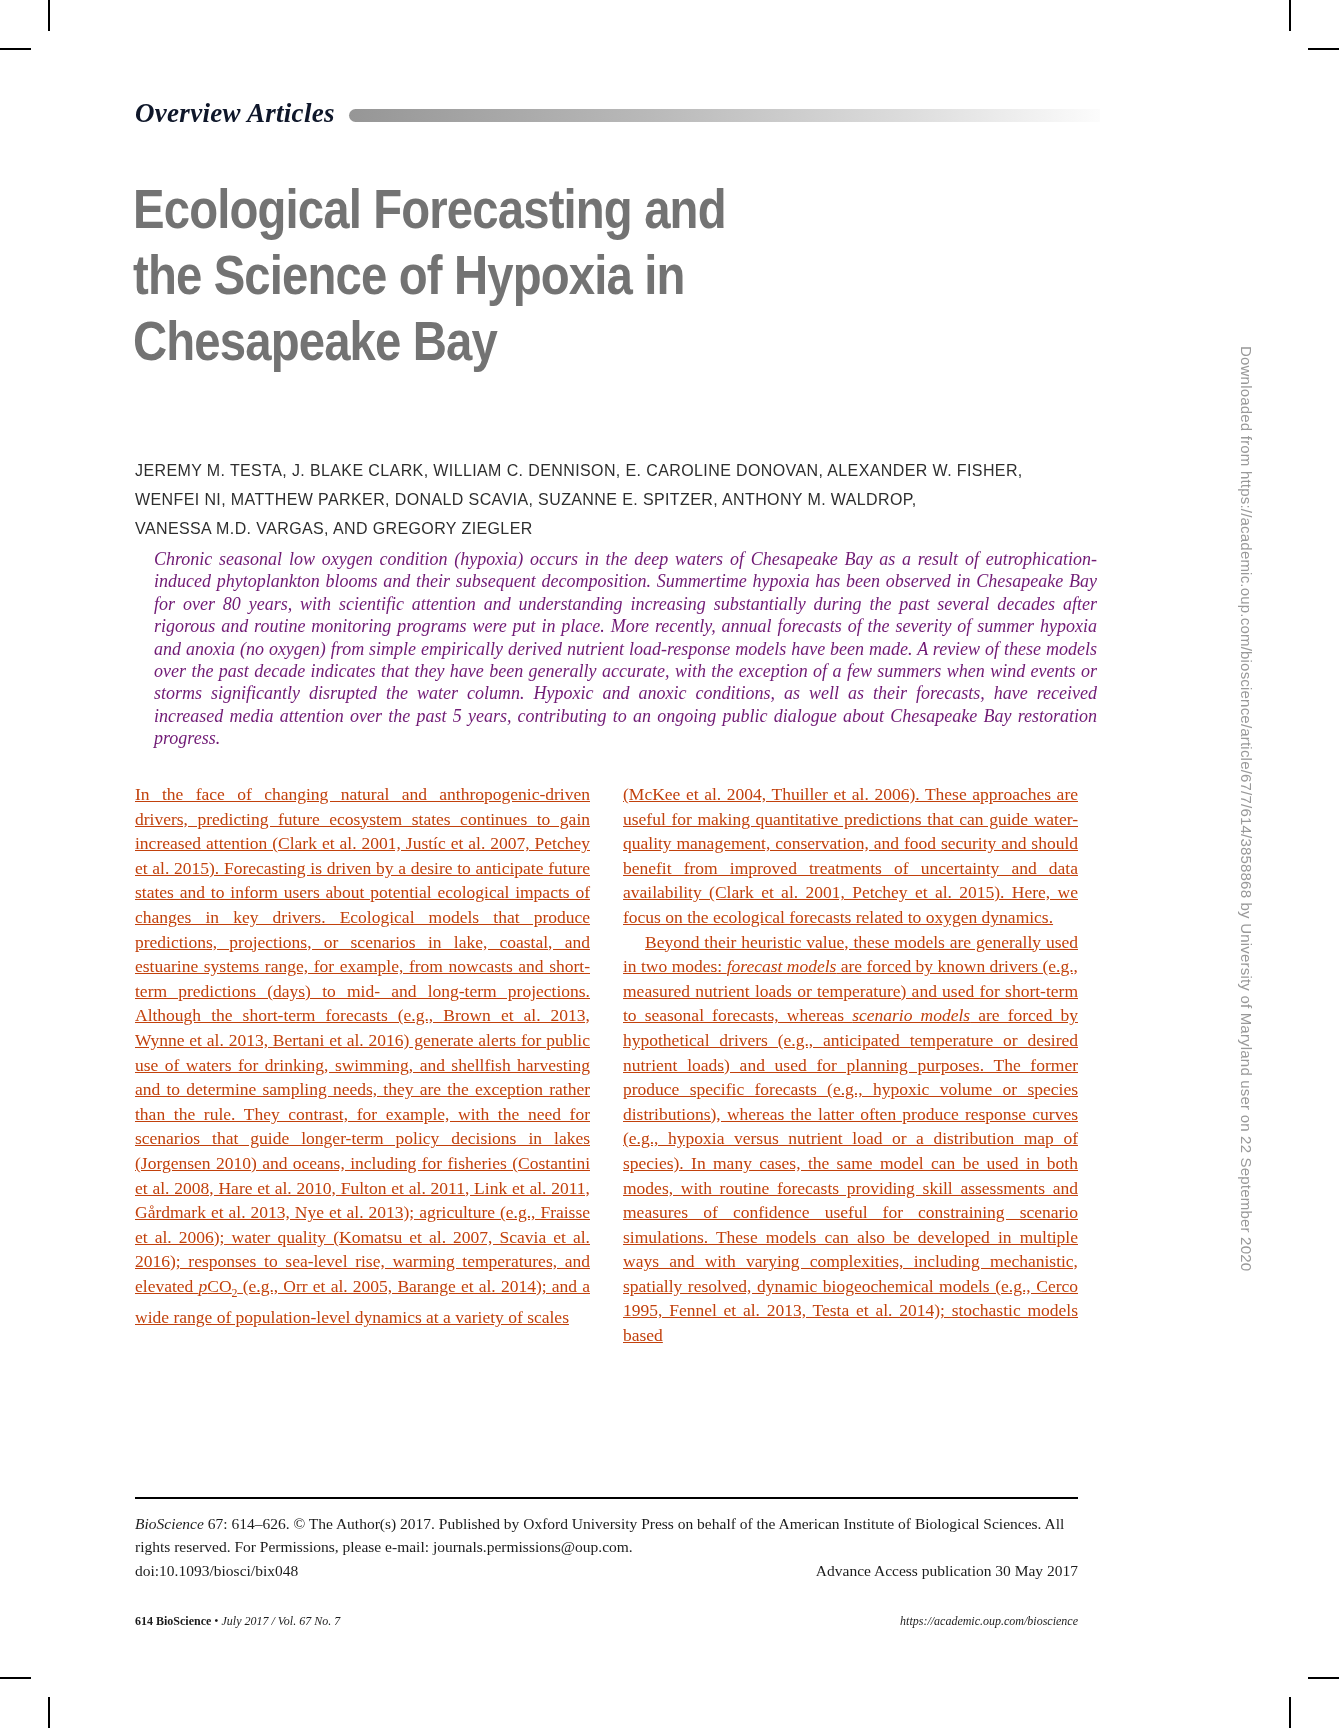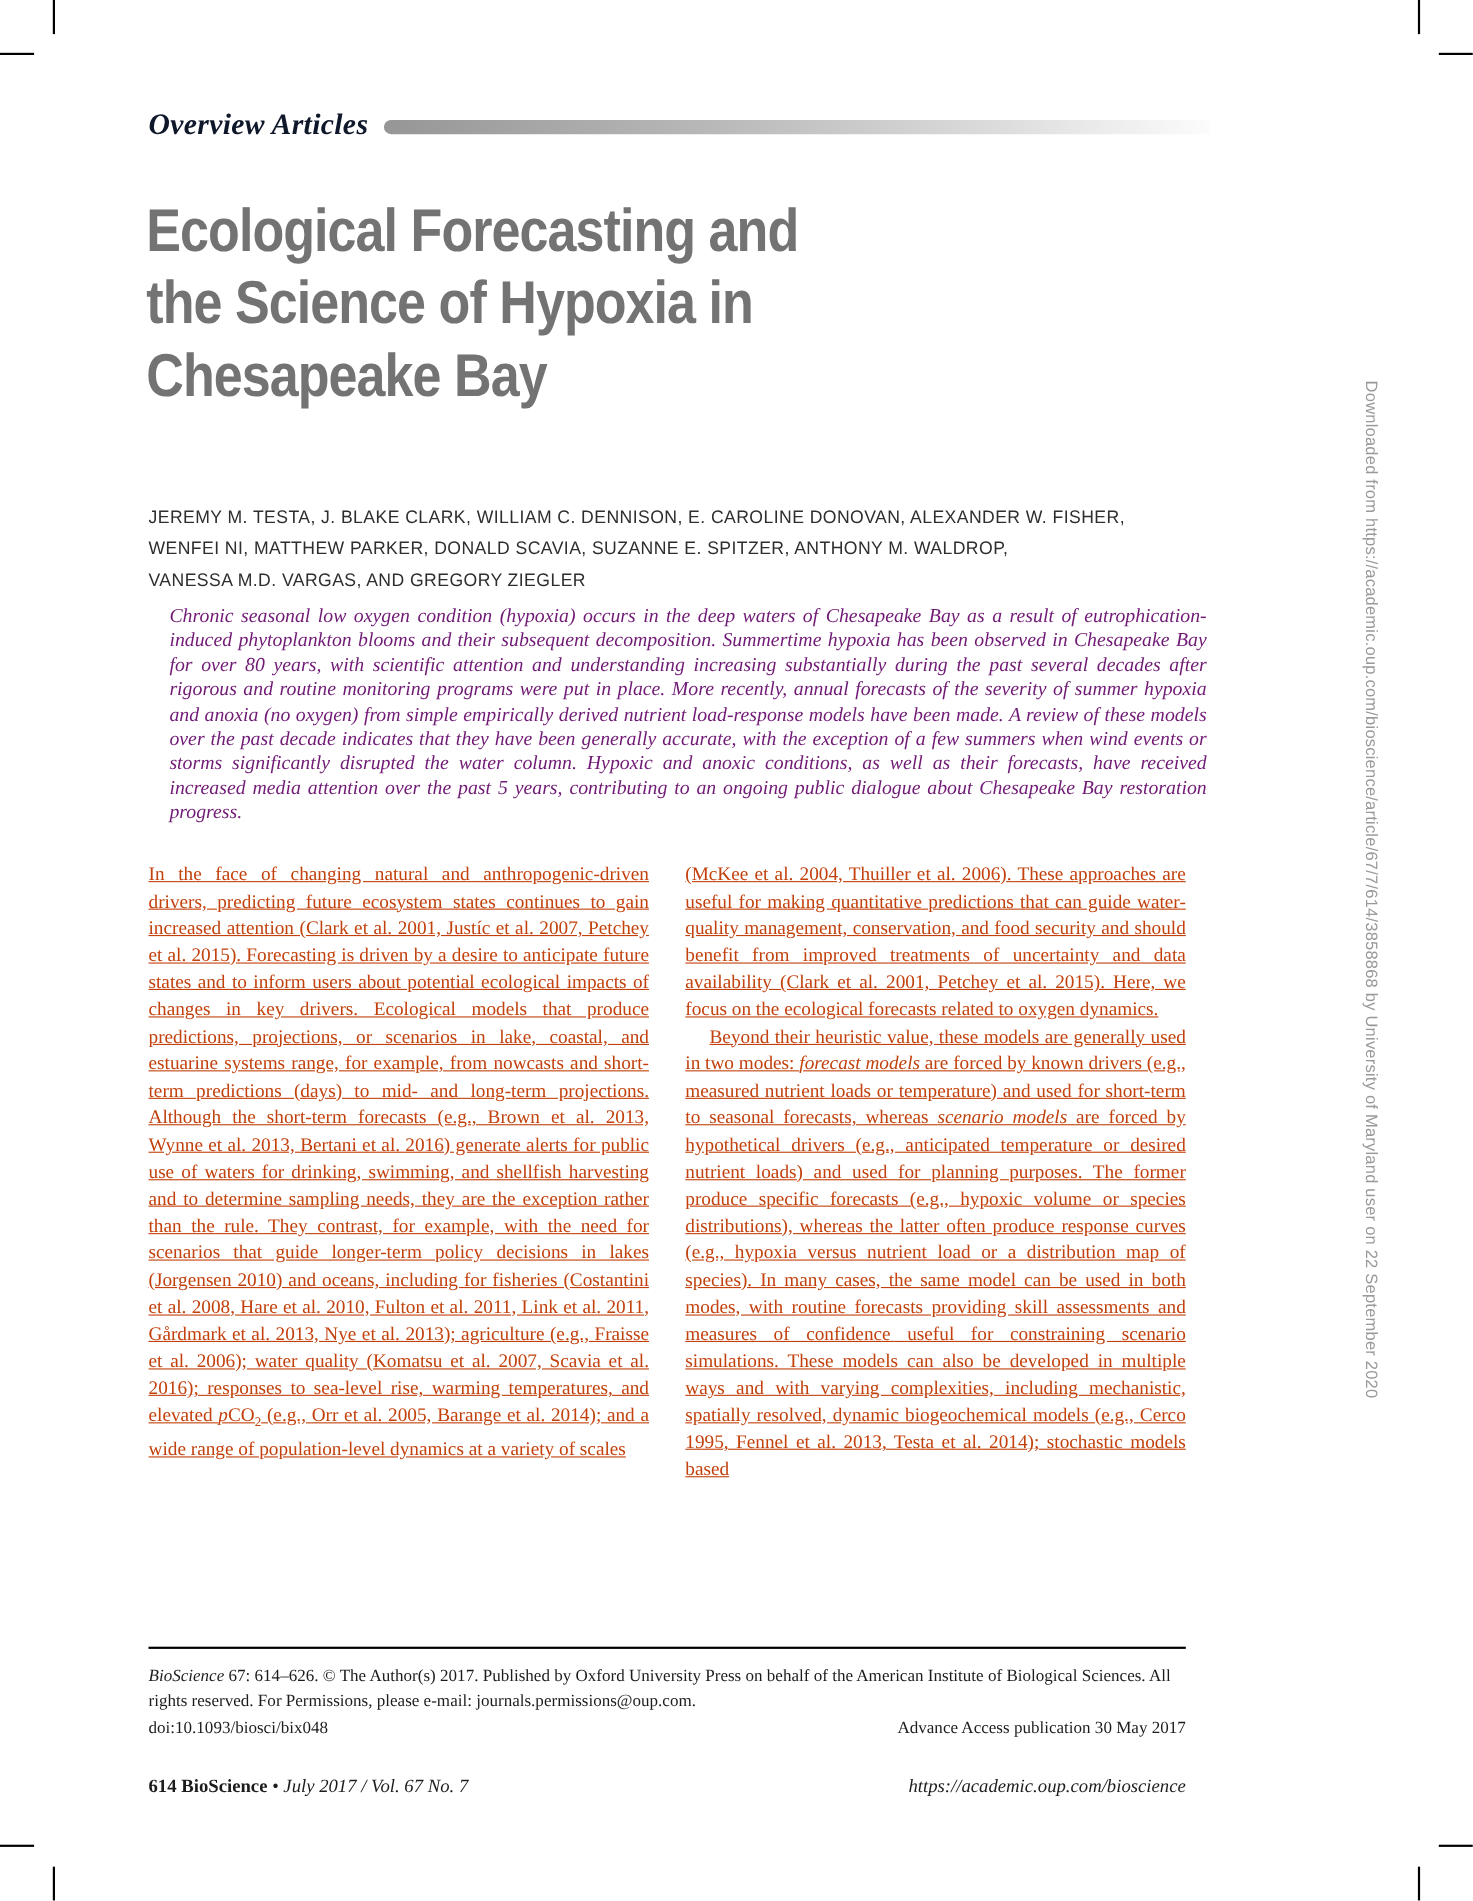--- a/index.html
+++ b/index.html
@@ -95,21 +95,21 @@
     font-size: 15.5px; line-height: 23px; color: #1c1c1c;
   }
   .footnote .doi-row {
     display: flex; justify-content: space-between; margin-top: 1px;
   }
 
   
   .page-footer {
     position: absolute; left: 135px; top: 1614px; width: 943px;
     display: flex; justify-content: space-between; align-items: baseline;
-    font-size: 17px; color: #1c1c1c;
+    font-size: 12px; color: #1c1c1c;
   }
 
   
   .watermark {
     position: absolute; left: 1238px; top: 346px;
     writing-mode: vertical-rl;
     font-family: "Liberation Sans", sans-serif;
     font-size: 15px; color: #999999; letter-spacing: 0.2px;
     white-space: nowrap;
   }

